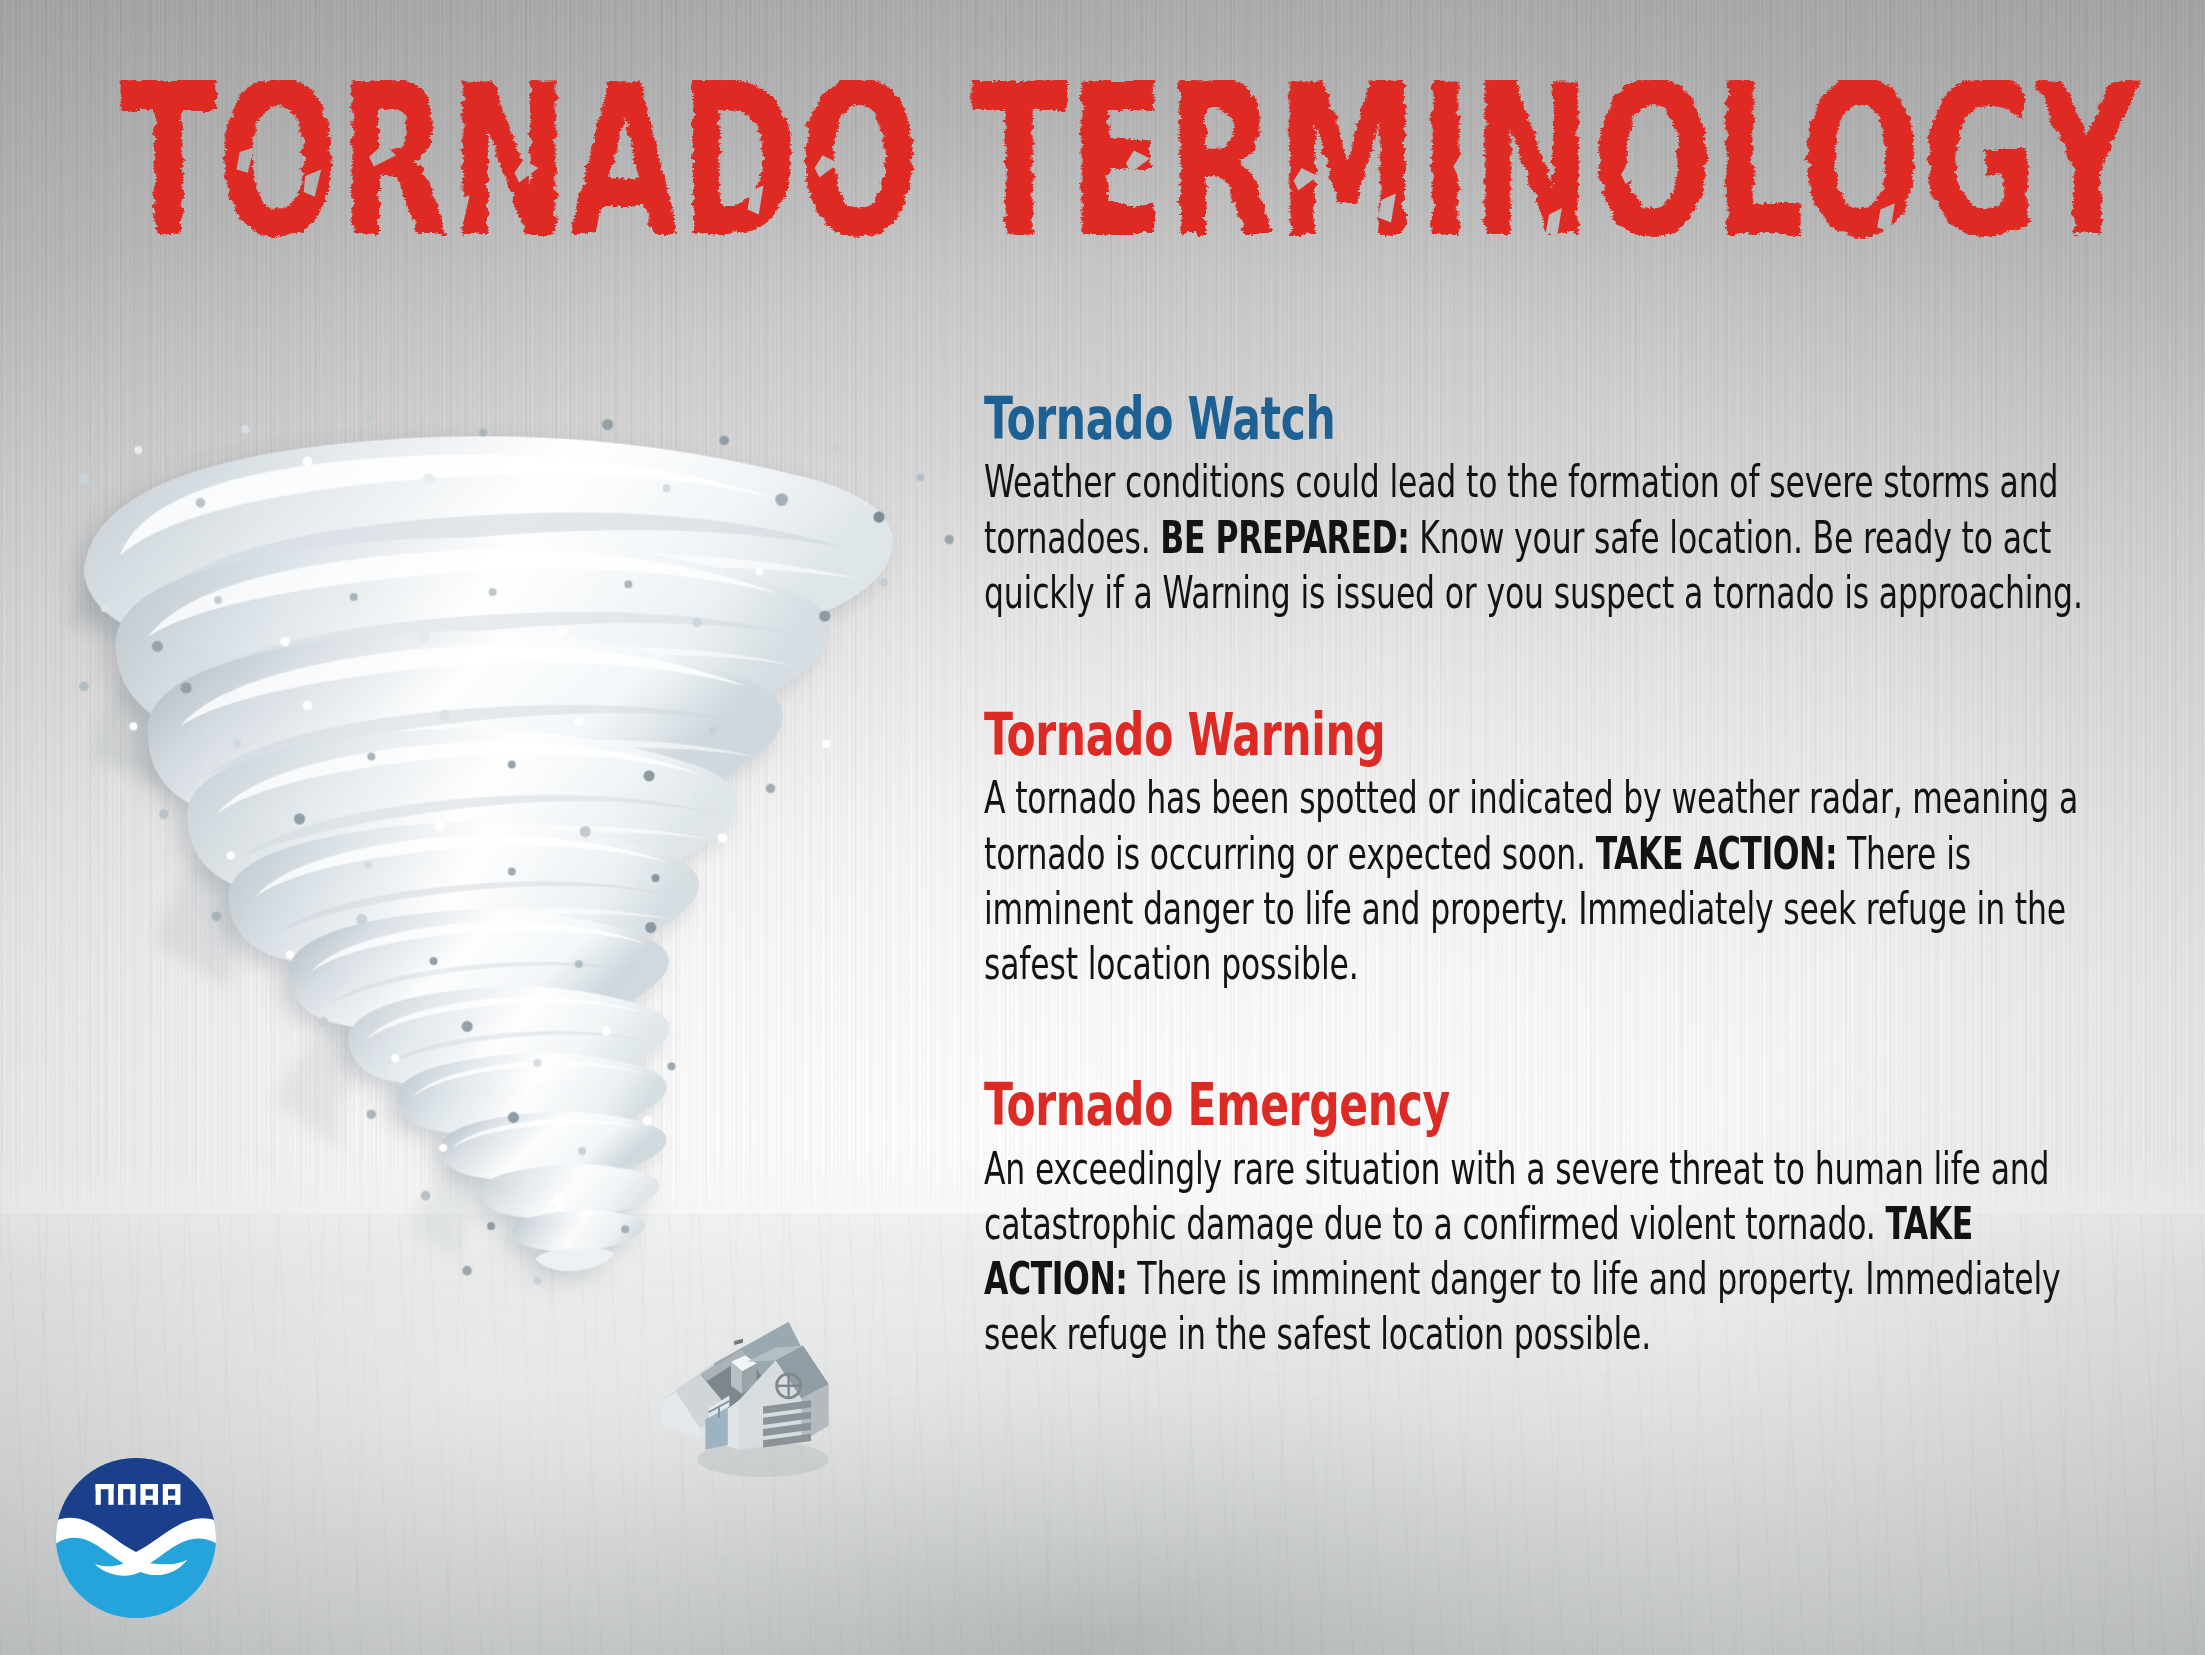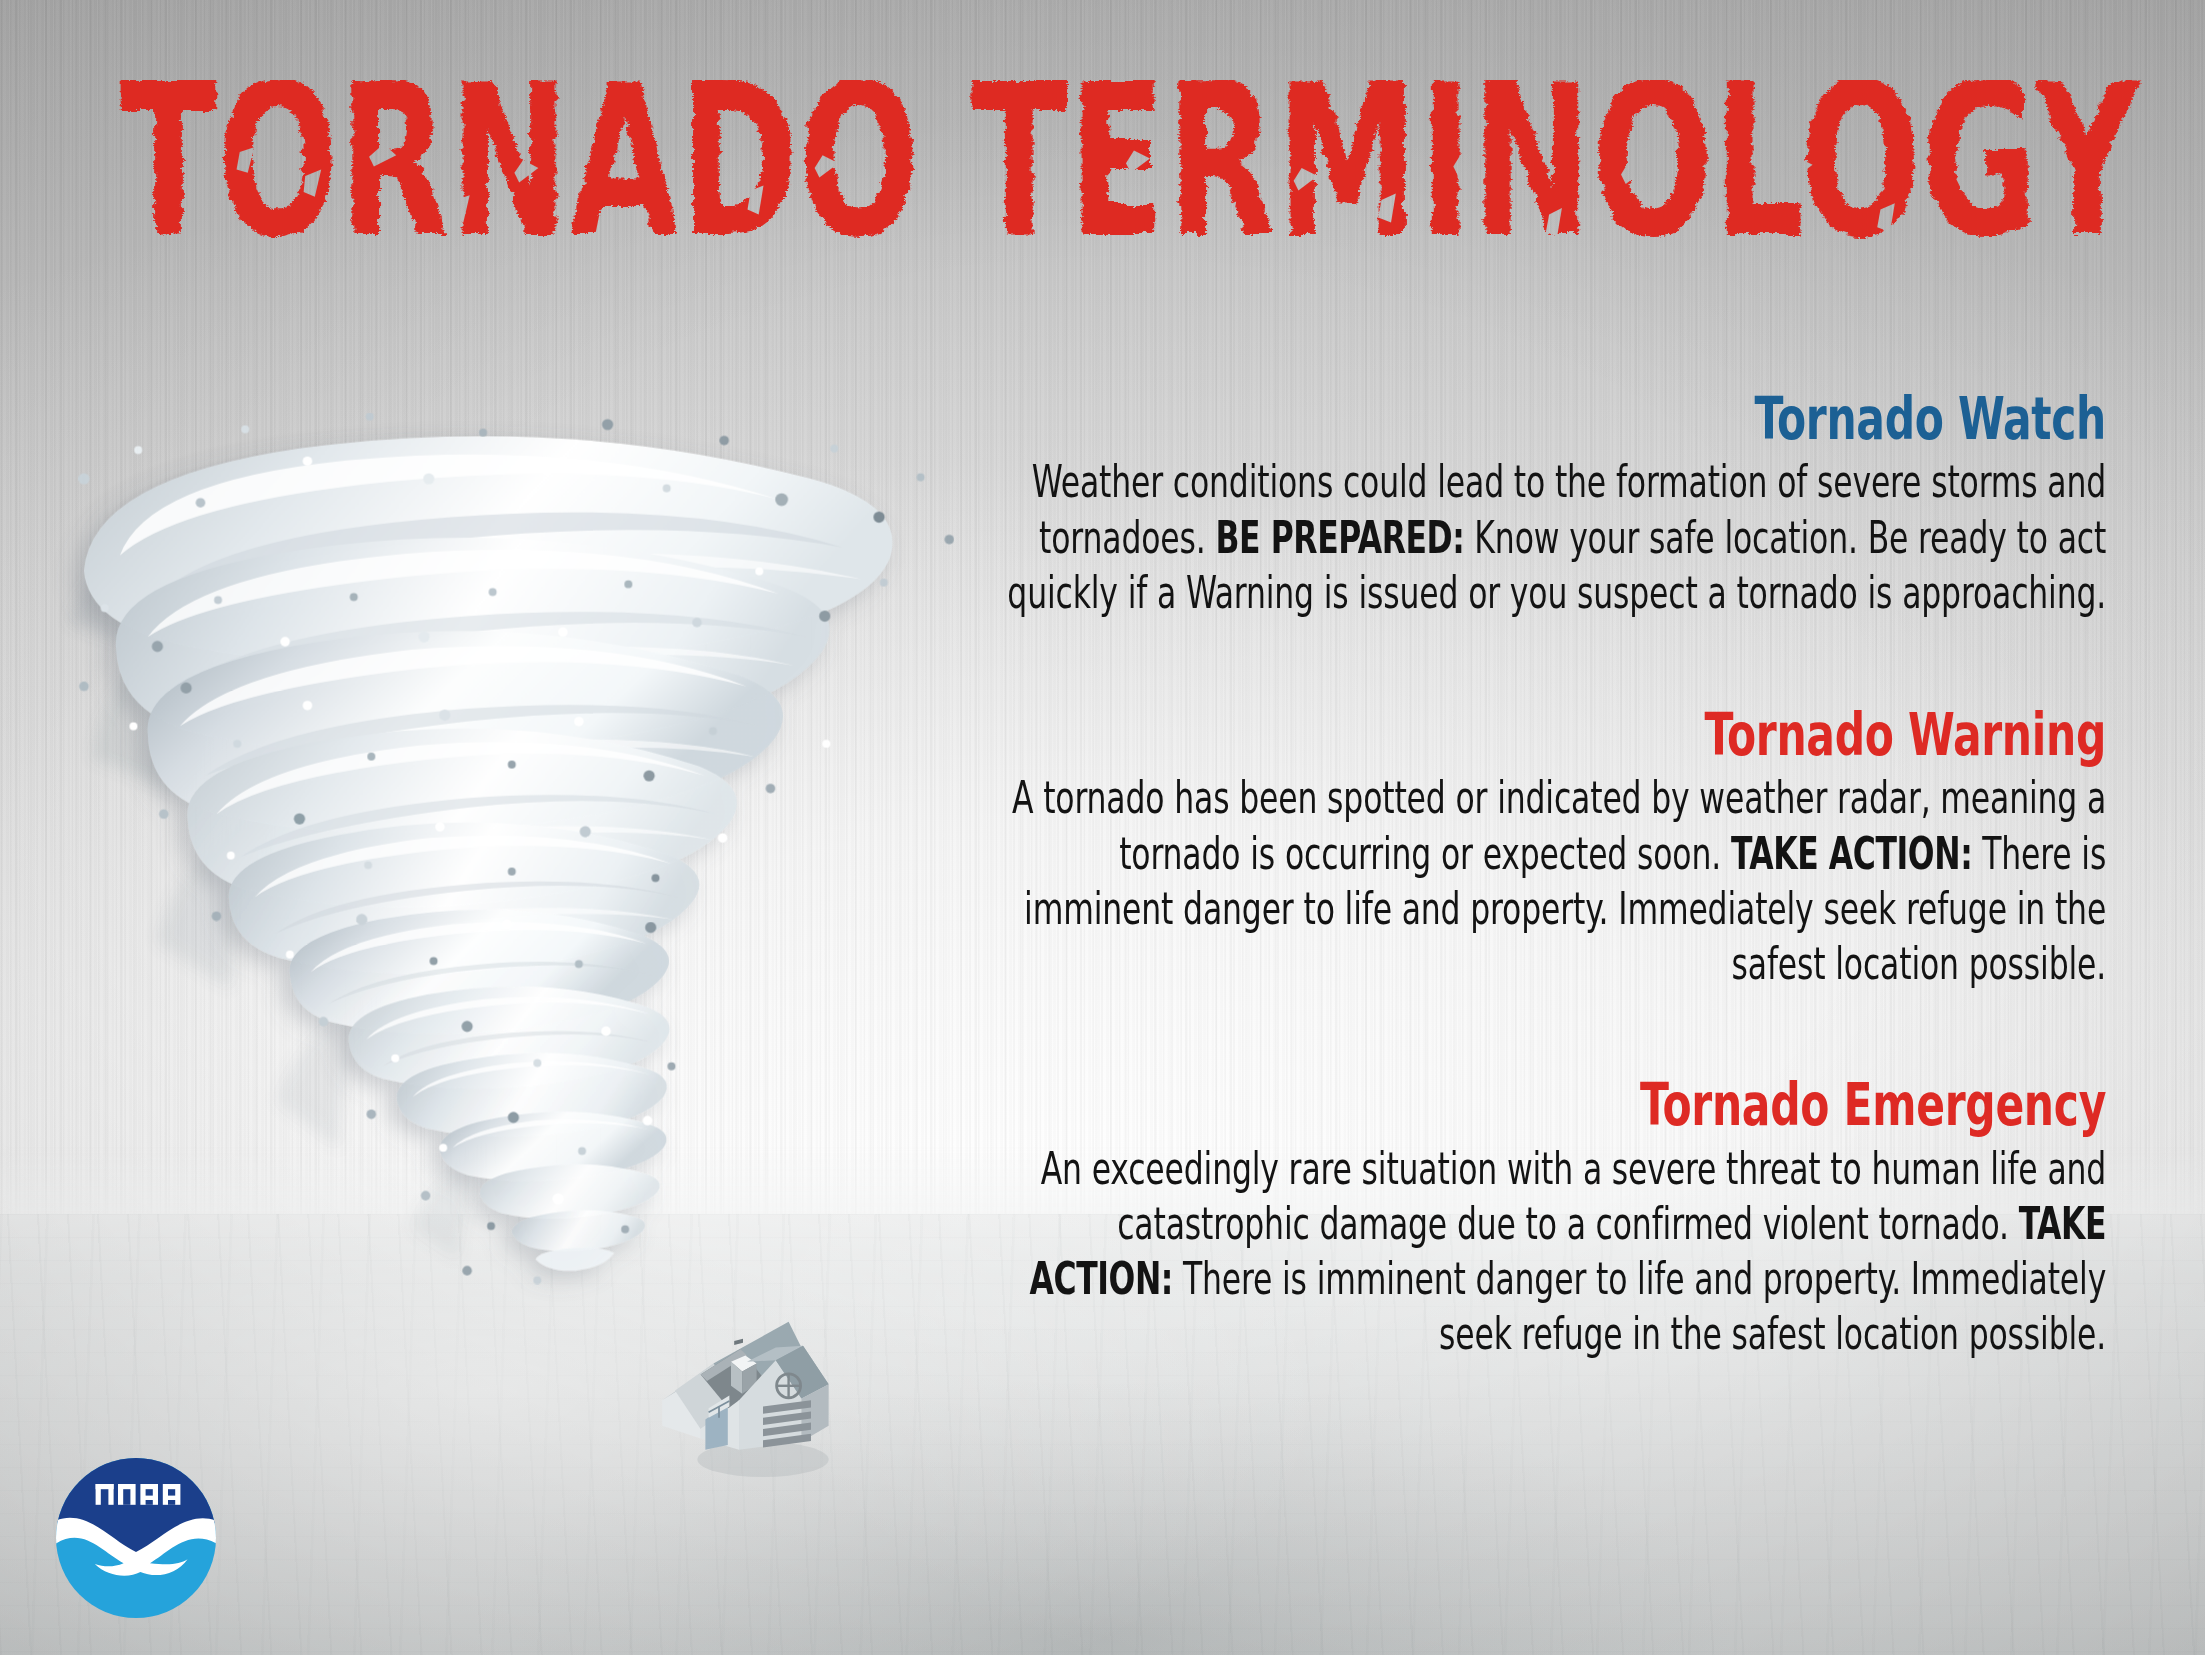--- a/index.html
+++ b/index.html
@@ -93,22 +93,22 @@
   .house svg{width:100%;height:100%;overflow:visible;}
 
   
   .noaa{position:absolute;left:50px;top:1452px;width:172px;height:172px;}
   .noaa svg{width:100%;height:100%;}
 
   
   .content{
     position:absolute;left:984px;top:389px;width:1122px;
   }
-  .block{margin-bottom:34px;text-align:right;}
-  .block:last-child{margin-bottom:0;margin-left:8px;}
+  .block{margin-bottom:34px;}
+  .block:last-child{margin-bottom:0;}
 
   .heading{
     font-family:"DejaVu Sans Condensed","Liberation Sans Narrow","Liberation Sans", sans-serif;
     font-weight:bold;
     font-size:59px;
     line-height:1.0;
     letter-spacing:-0.4px;
     margin:0 0 6.4px 0;
     transform:scaleX(.80);
     transform-origin:0 0;

